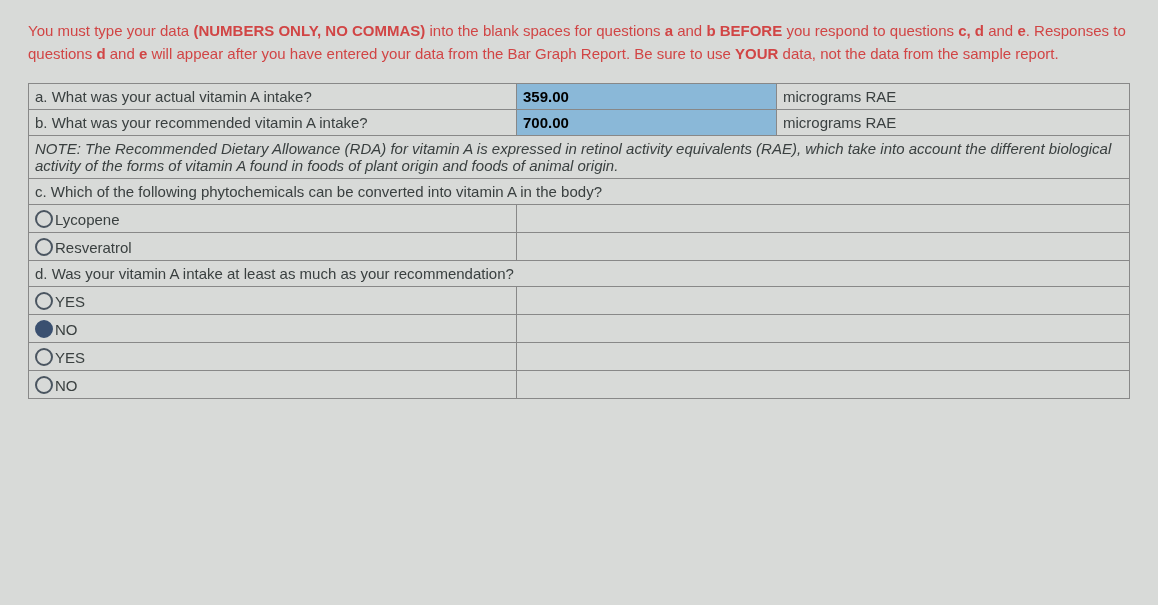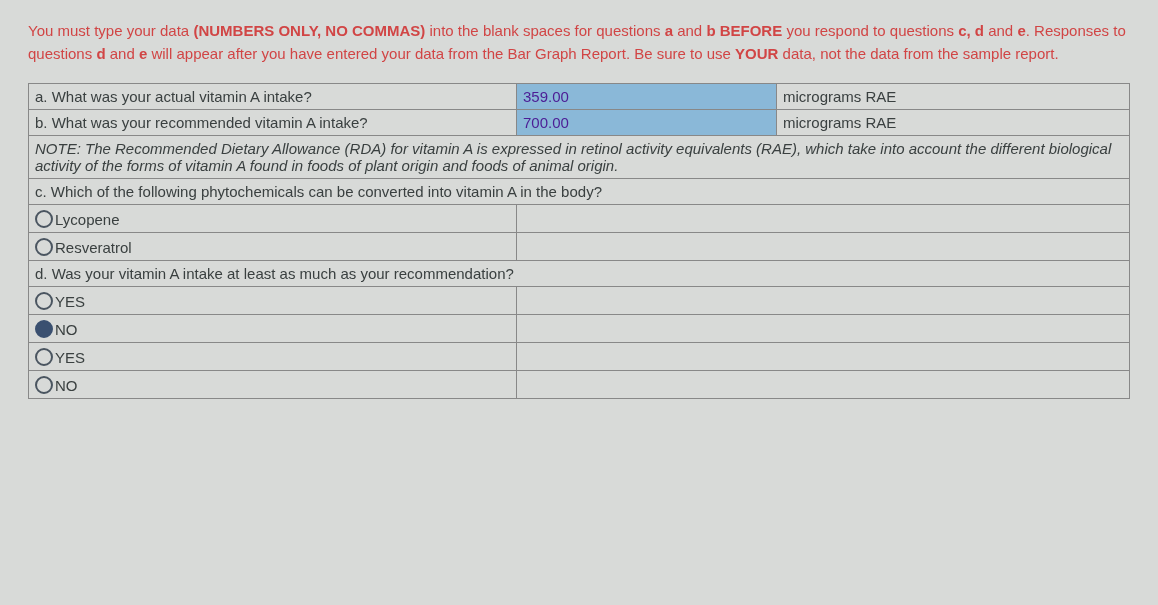--- a/index.html
+++ b/index.html
@@ -40,22 +40,23 @@
     }
     .input-cell {
       background: #8ab8d8;
       padding: 2px 6px !important;
     }
     .input-box {
       background: transparent;
       border: none;
       font-size: 15px;
       width: 100%;
-      color: #4c1d95;
+      color: #000000;
       outline: none;
+      font-weight: bold;
     }
     .note-row {
       font-style: italic;
       margin-left: 22px;
     }
     .option-row td {
       padding: 2px 4px;
     }
     .option-cell {
       width: 240px;

